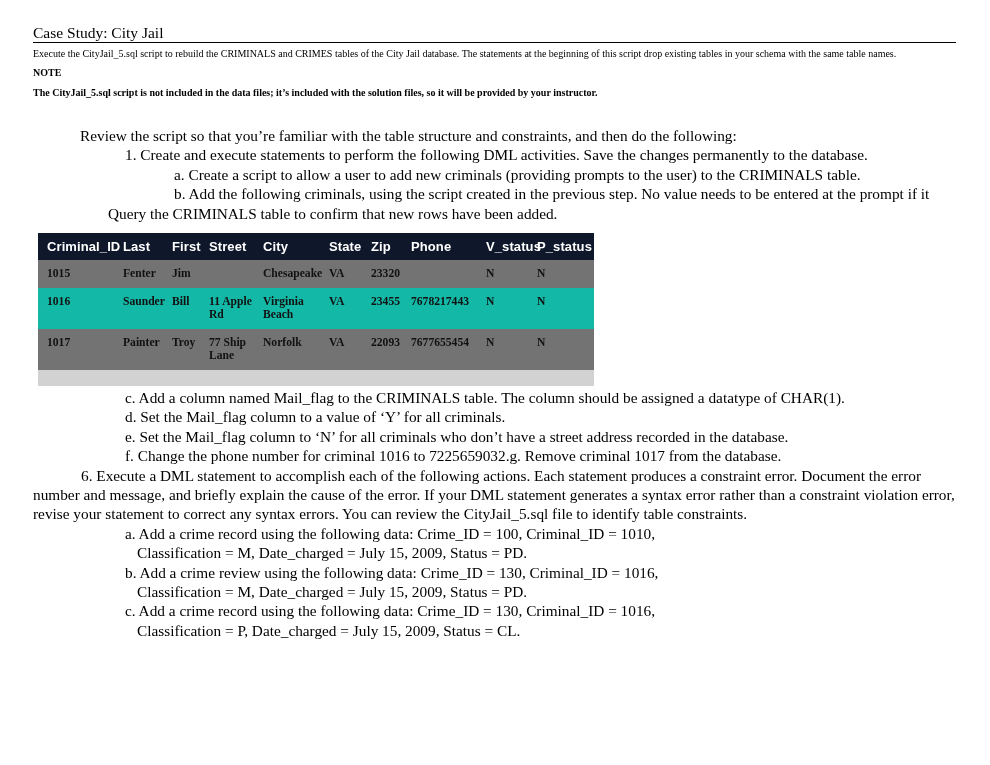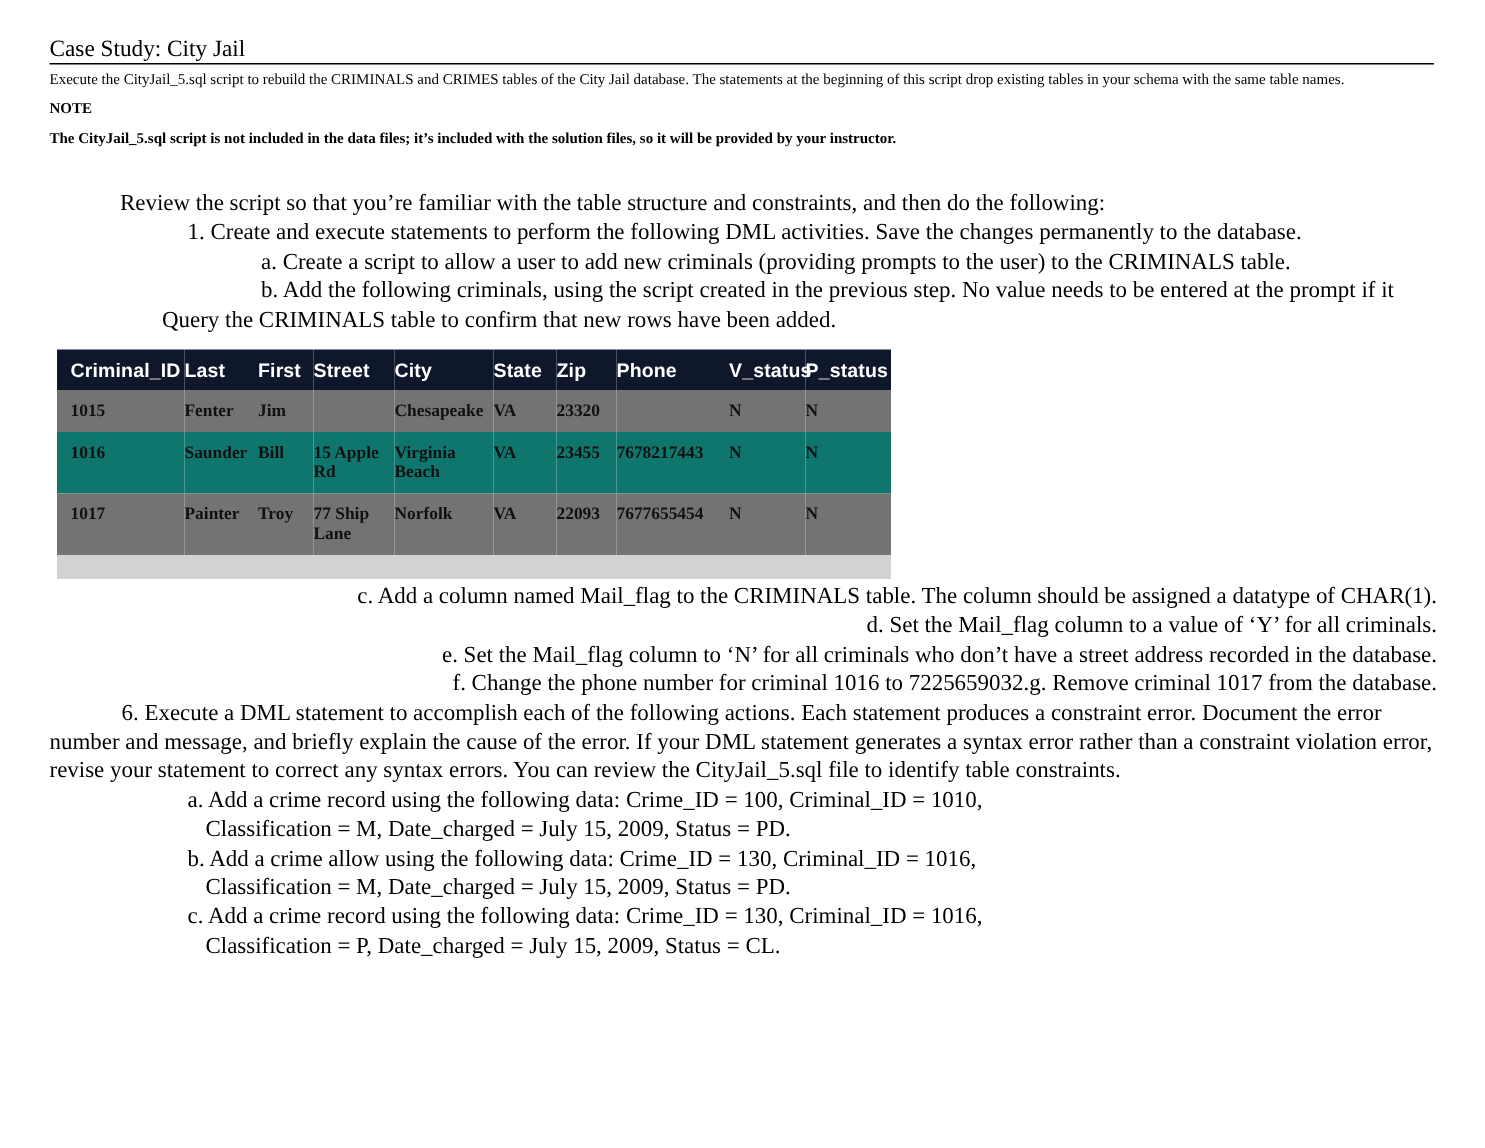--- a/index.html
+++ b/index.html
@@ -114,21 +114,21 @@
     vertical-align: top;
     line-height: 13.5px;
   }
   table.crim tbody td:first-child {
     padding-left: 9px;
   }
   table.crim tbody tr.odd td {
     background: #737373;
   }
   table.crim tbody tr.even td {
-    background: #0f766e;
+    background: #14b8a6;
   }
   table.crim tbody tr.filler td {
     background: #d2d2d2;
     height: 16px;
     padding: 0;
   }
   .col-id     { width: 85px; }
   .col-last   { width: 49px; }
   .col-first  { width: 37px; }
   .col-street { width: 54px; }
@@ -141,21 +141,21 @@
 
   .block-after {
     position: absolute;
     left: 33px;
     top: 388px;
     width: 925px;
     font-size: 15.3px;
     line-height: 19.4px;
   }
   .block-after p { margin: 0; }
-  .indent-c { margin-left: 92px !important; text-align: right; }
+  .indent-c { margin-left: 92px !important; }
   .indent-num2 { margin-left: 0 !important; text-indent: 48px; }
   .indent-item { margin-left: 92px !important; }
   .indent-sub  { margin-left: 104px !important; }
 </style>
 </head>
 <body>
 
 <div class="page">
 
   <div class="doc-title">Case Study: City Jail</div>
@@ -213,21 +213,21 @@
           <td>VA</td>
           <td>23320</td>
           <td></td>
           <td>N</td>
           <td>N</td>
         </tr>
         <tr class="even">
           <td>1016</td>
           <td>Saunder</td>
           <td>Bill</td>
-          <td>15 Apple Rd</td>
+          <td>11 Apple Rd</td>
           <td>Virginia Beach</td>
           <td>VA</td>
           <td>23455</td>
           <td>7678217443</td>
           <td>N</td>
           <td>N</td>
         </tr>
         <tr class="odd">
           <td>1017</td>
           <td>Painter</td>
@@ -250,19 +250,19 @@
   <div class="block-after">
     <p class="indent-c">c. Add a column named Mail_flag to the CRIMINALS table. The column should be assigned a datatype of CHAR(1).</p>
     <p class="indent-c">d. Set the Mail_flag column to a value of ‘Y’ for all criminals.</p>
     <p class="indent-c">e. Set the Mail_flag column to ‘N’ for all criminals who don’t have a street address recorded in the database.</p>
     <p class="indent-c">f. Change the phone number for criminal 1016 to 7225659032.g. Remove criminal 1017 from the database.</p>
     <p class="indent-num2">6. Execute a DML statement to accomplish each of the following actions. Each statement produces a constraint error. Document the error</p>
     <p>number and message, and briefly explain the cause of the error. If your DML statement generates a syntax error rather than a constraint violation error,</p>
     <p>revise your statement to correct any syntax errors. You can review the CityJail_5.sql file to identify table constraints.</p>
     <p class="indent-item">a. Add a crime record using the following data: Crime_ID = 100, Criminal_ID = 1010,</p>
     <p class="indent-sub">Classification = M, Date_charged = July 15, 2009, Status = PD.</p>
-    <p class="indent-item">b. Add a crime allow using the following data: Crime_ID = 130, Criminal_ID = 1016,</p>
+    <p class="indent-item">b. Add a crime review using the following data: Crime_ID = 130, Criminal_ID = 1016,</p>
     <p class="indent-sub">Classification = M, Date_charged = July 15, 2009, Status = PD.</p>
     <p class="indent-item">c. Add a crime record using the following data: Crime_ID = 130, Criminal_ID = 1016,</p>
     <p class="indent-sub">Classification = P, Date_charged = July 15, 2009, Status = CL.</p>
   </div>
 
 </div>
 
 </body></html>

